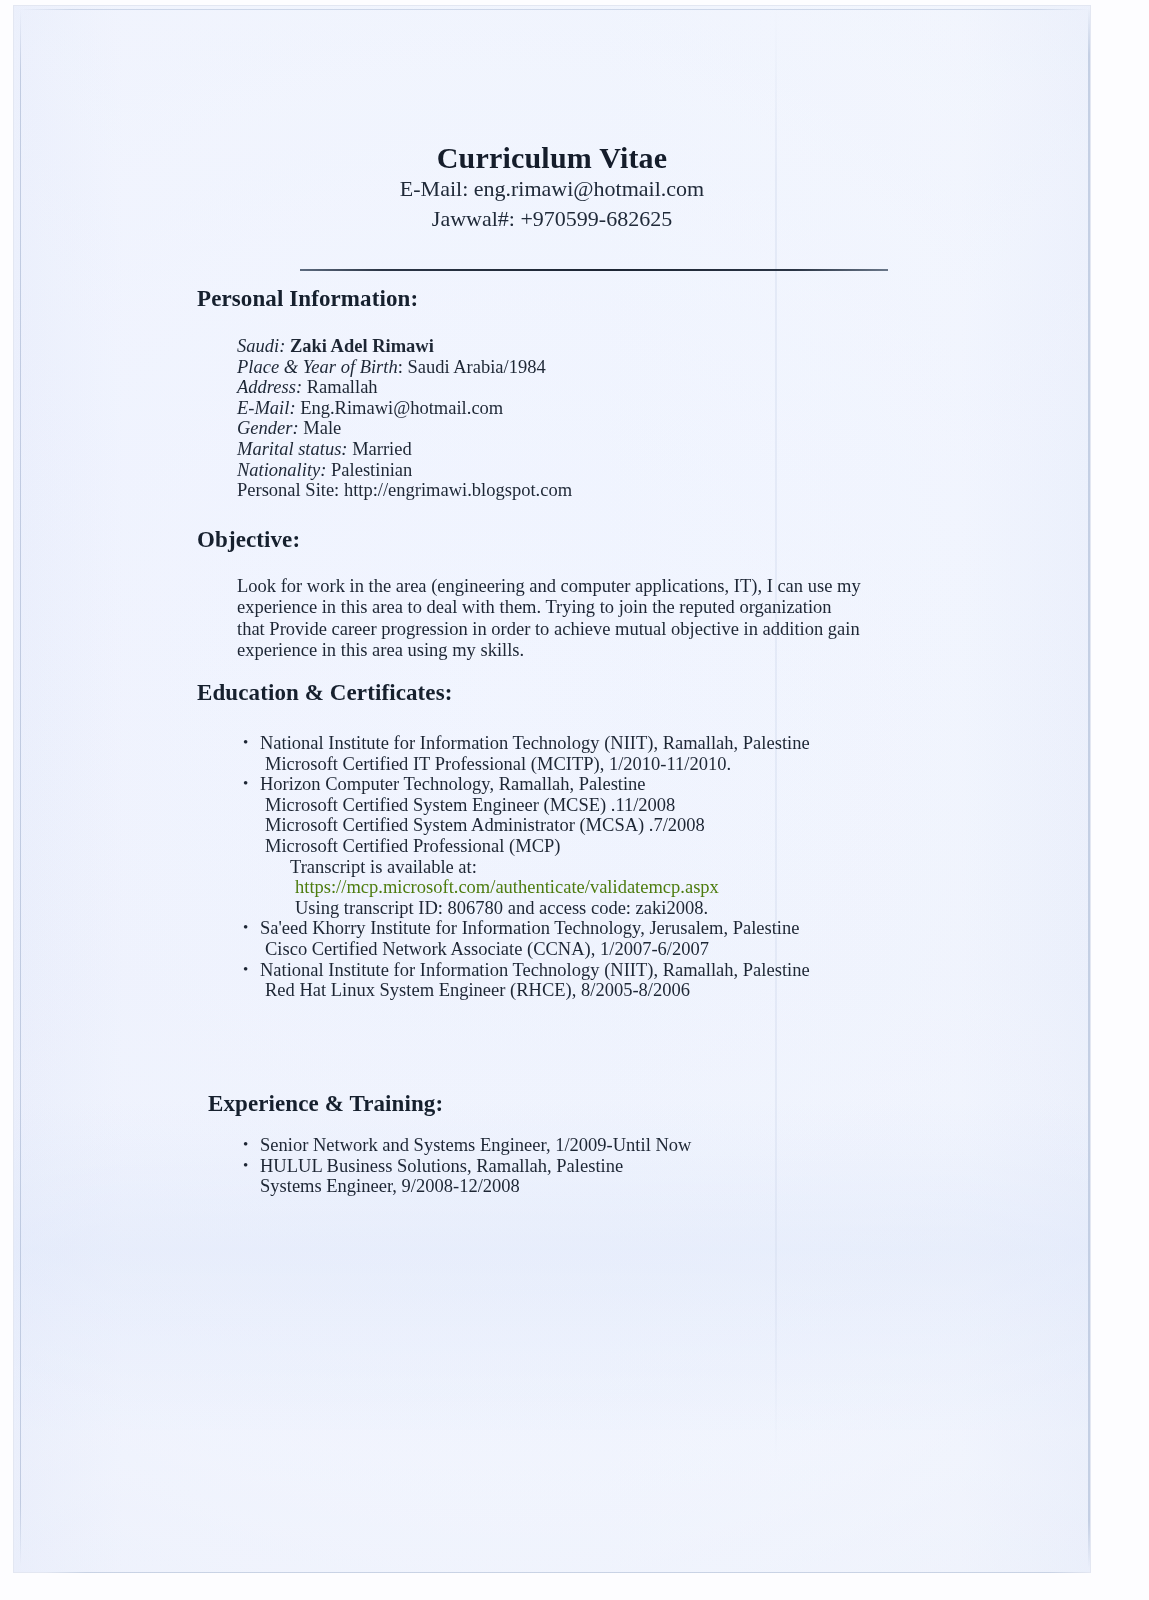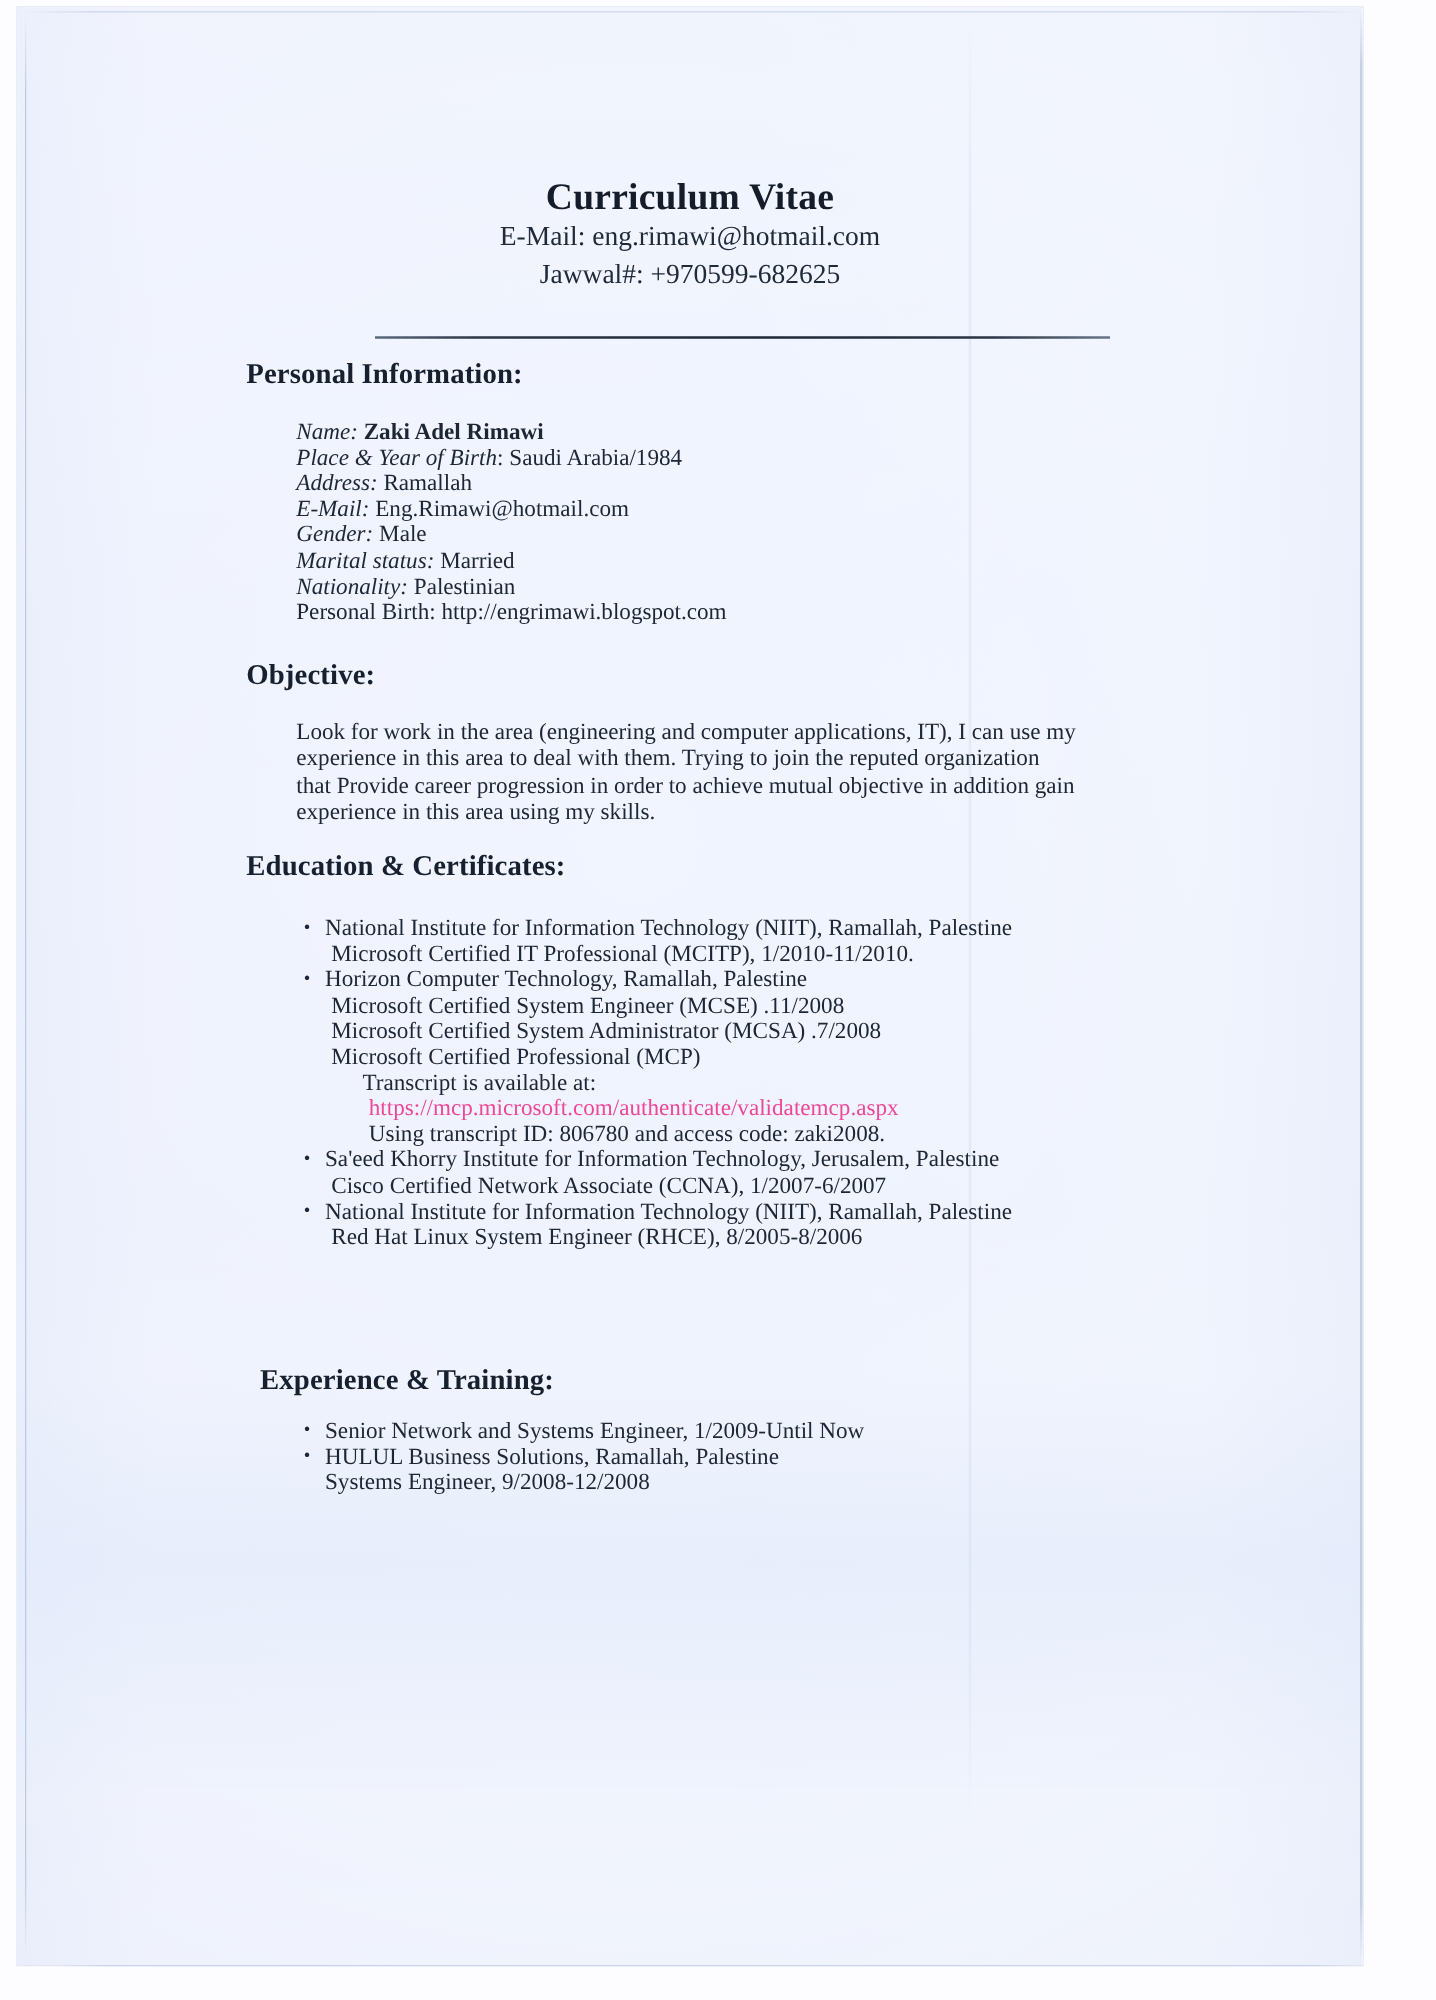--- a/index.html
+++ b/index.html
@@ -173,21 +173,21 @@
     top: -1px;
     font-size: 15px;
     color: #1d2634;
   }
   .sub-line {
     display: block;
     padding-left: 5px;
   }
   .indent-1 { display: block; padding-left: 30px; }
   .indent-2 { display: block; padding-left: 35px; }
-  .link-text { color: #ec4899; }
+  .link-text { color: #4d7c0f; }
 
   .edu-list { left: 243px; top: 733px; width: 640px; }
   .exp-list { left: 243px; top: 1135px; width: 640px; }
   .exp-list > li { padding-left: 22px; }
   .exp-list > li::before { left: 2px; }
 </style>
 </head>
 <body>
 
 <div id="scan-backdrop"></div>
@@ -206,28 +206,28 @@
     <div class="cv-title">Curriculum Vitae</div>
     <div class="cv-contact">E-Mail: eng.rimawi@hotmail.com</div>
     <div class="cv-contact">Jawwal#: +970599-682625</div>
   </div>
 
   <div class="header-rule"></div>
 
   <div class="section-heading" style="top:286px;">Personal Information:</div>
 
   <div class="block" style="left:237px; top:336px; width:640px;">
-    <div class="info-line"><span class="info-label">Name:</span> <b>Zaki Adel Rimawi</b></div>
+    <div class="info-line"><span class="info-label">Saudi:</span> <b>Zaki Adel Rimawi</b></div>
     <div class="info-line"><span class="info-label">Place &amp; Year of Birth</span><span>: Saudi Arabia/1984</span></div>
     <div class="info-line"><span class="info-label">Address:</span> <span>Ramallah</span></div>
     <div class="info-line"><span class="info-label">E-Mail:</span> <span>Eng.Rimawi@hotmail.com</span></div>
     <div class="info-line"><span class="info-label">Gender:</span> <span>Male</span></div>
     <div class="info-line"><span class="info-label">Marital status:</span> <span>Married</span></div>
     <div class="info-line"><span class="info-label">Nationality:</span> <span>Palestinian</span></div>
-    <div class="info-line"><span>Personal Birth:</span> <span>http://engrimawi.blogspot.com</span></div>
+    <div class="info-line"><span>Personal Site:</span> <span>http://engrimawi.blogspot.com</span></div>
   </div>
 
   <div class="section-heading" style="top:527px;">Objective:</div>
   <div class="block objective">Look for work in the area (engineering and computer applications, IT), I can use my experience in this area to deal with them. Trying to join the reputed organization that Provide career progression in order to achieve mutual objective in addition gain experience in this area using my skills.</div>
 
   <div class="section-heading" style="top:680px;">Education &amp; Certificates:</div>
 
   <ul class="block bullets edu-list">
     <li>
       <span>National Institute for Information Technology (NIIT), Ramallah, Palestine</span>

